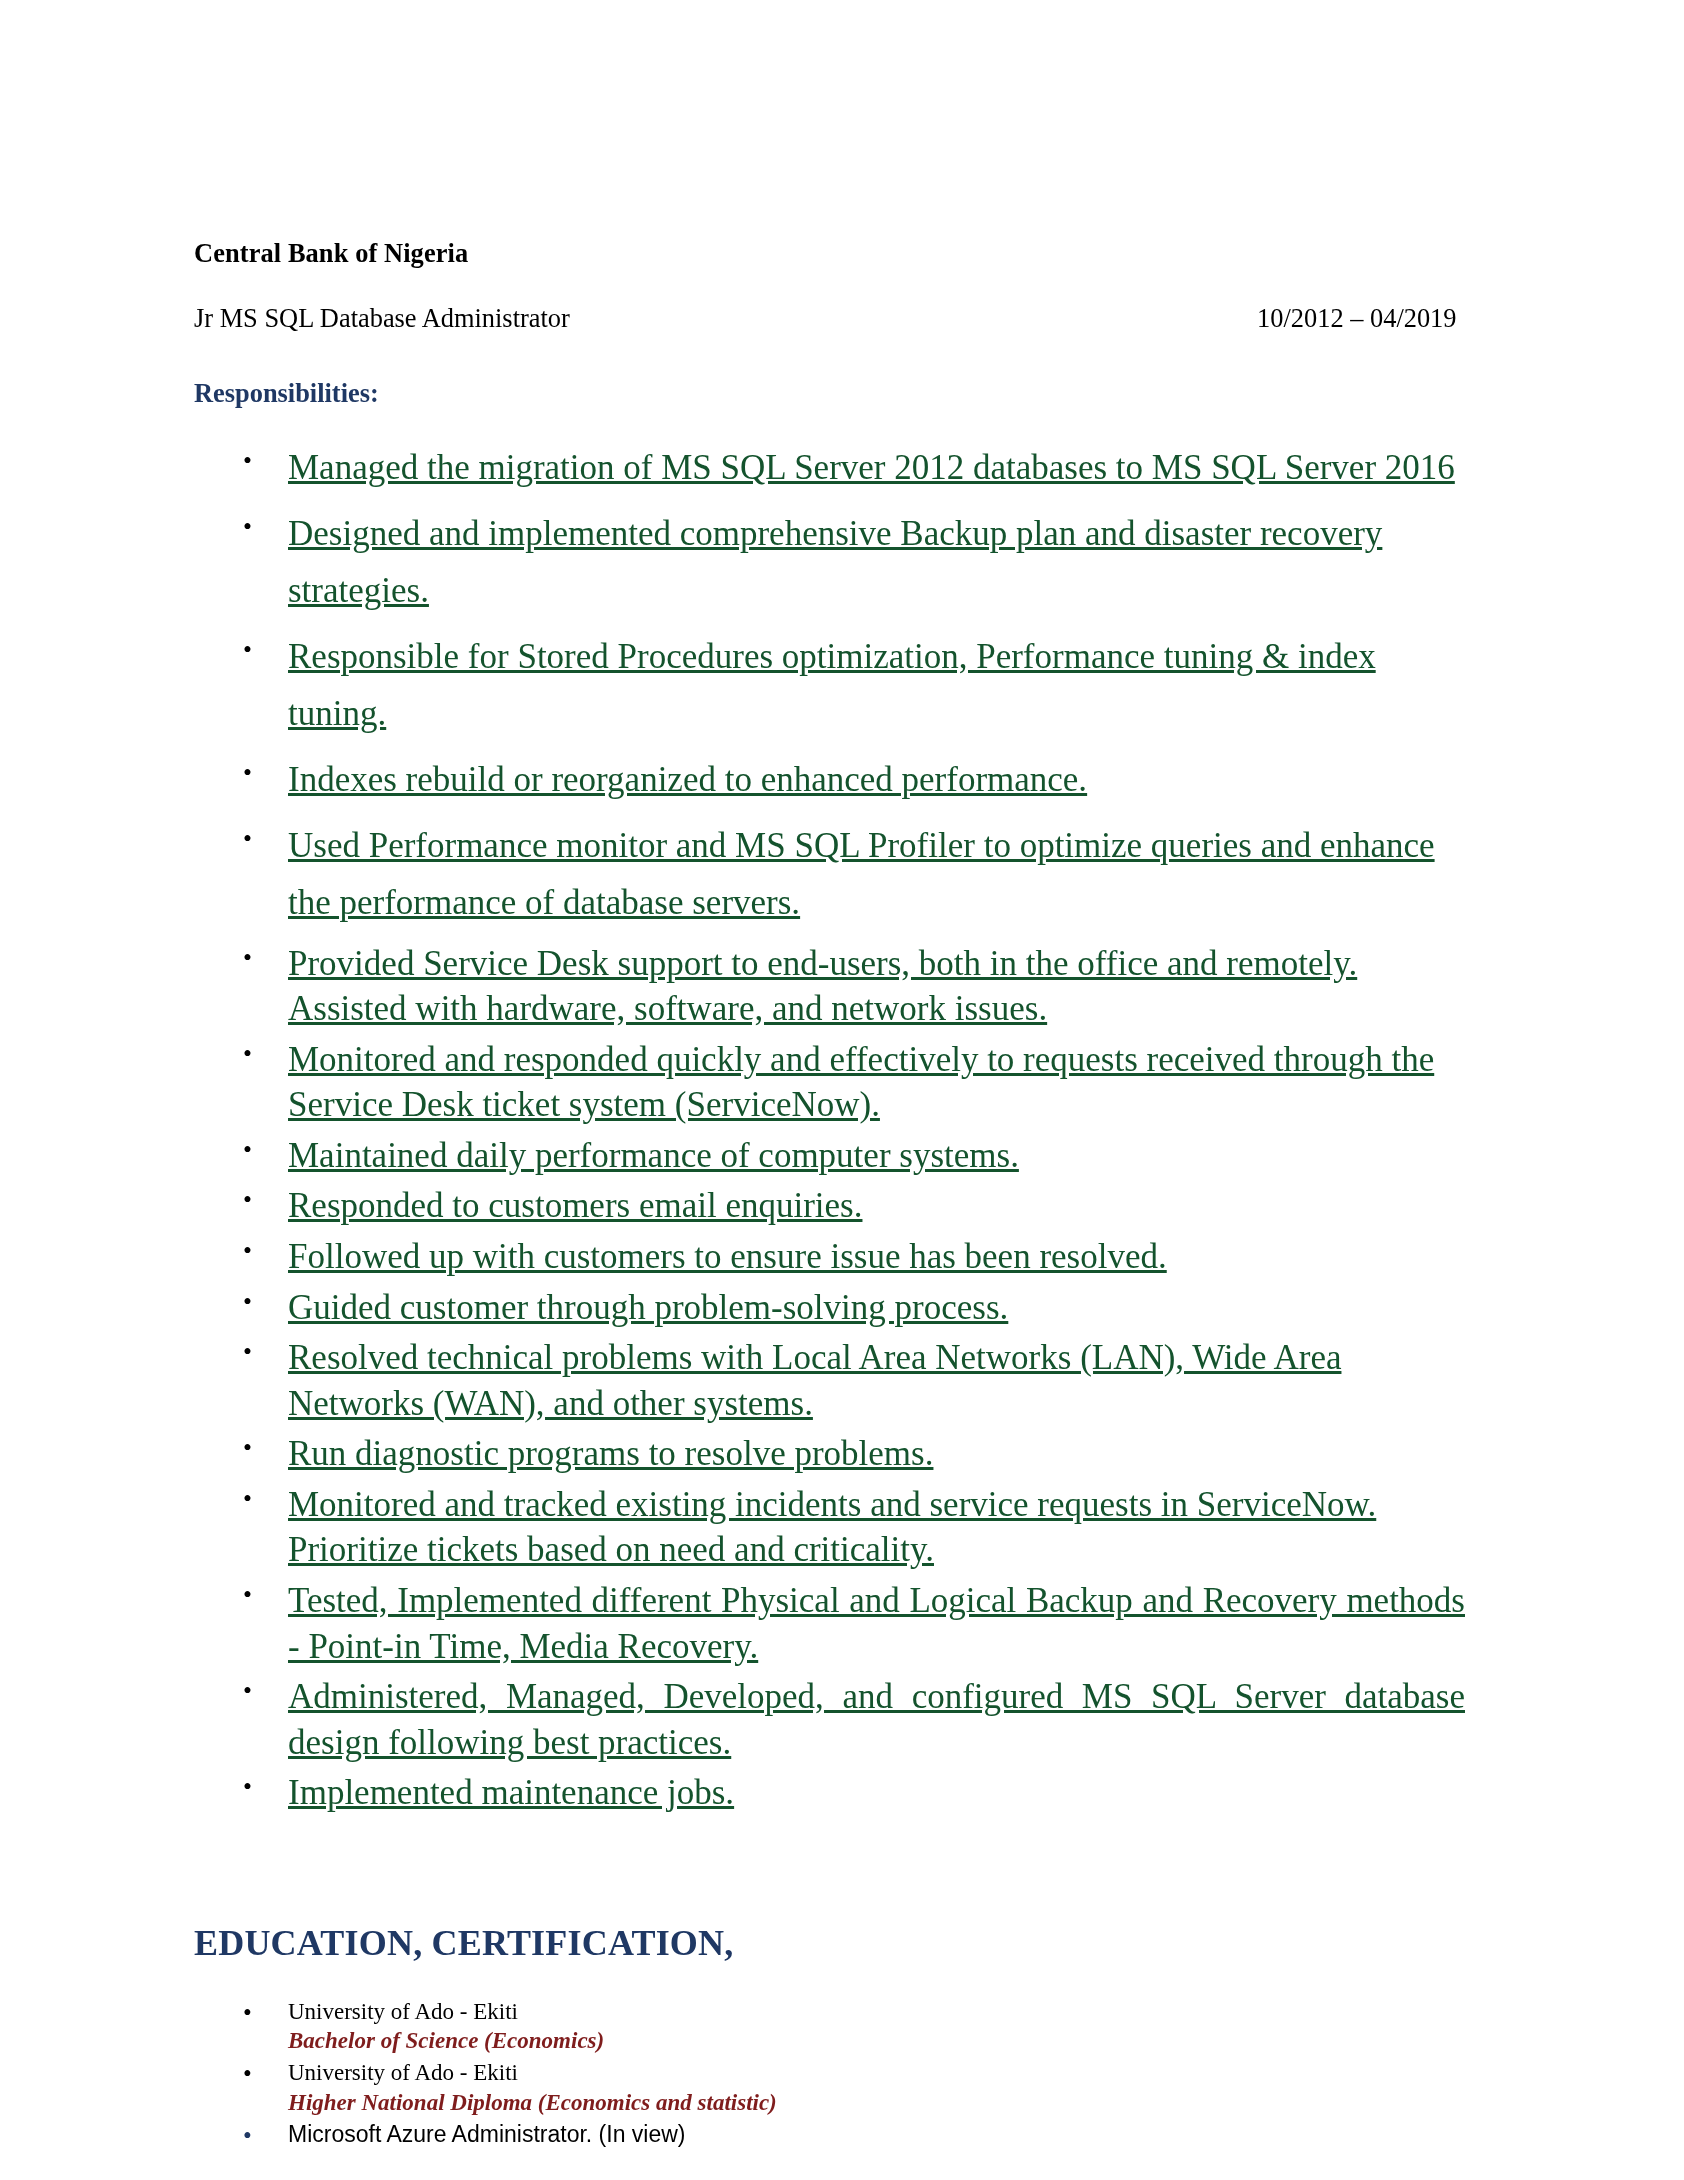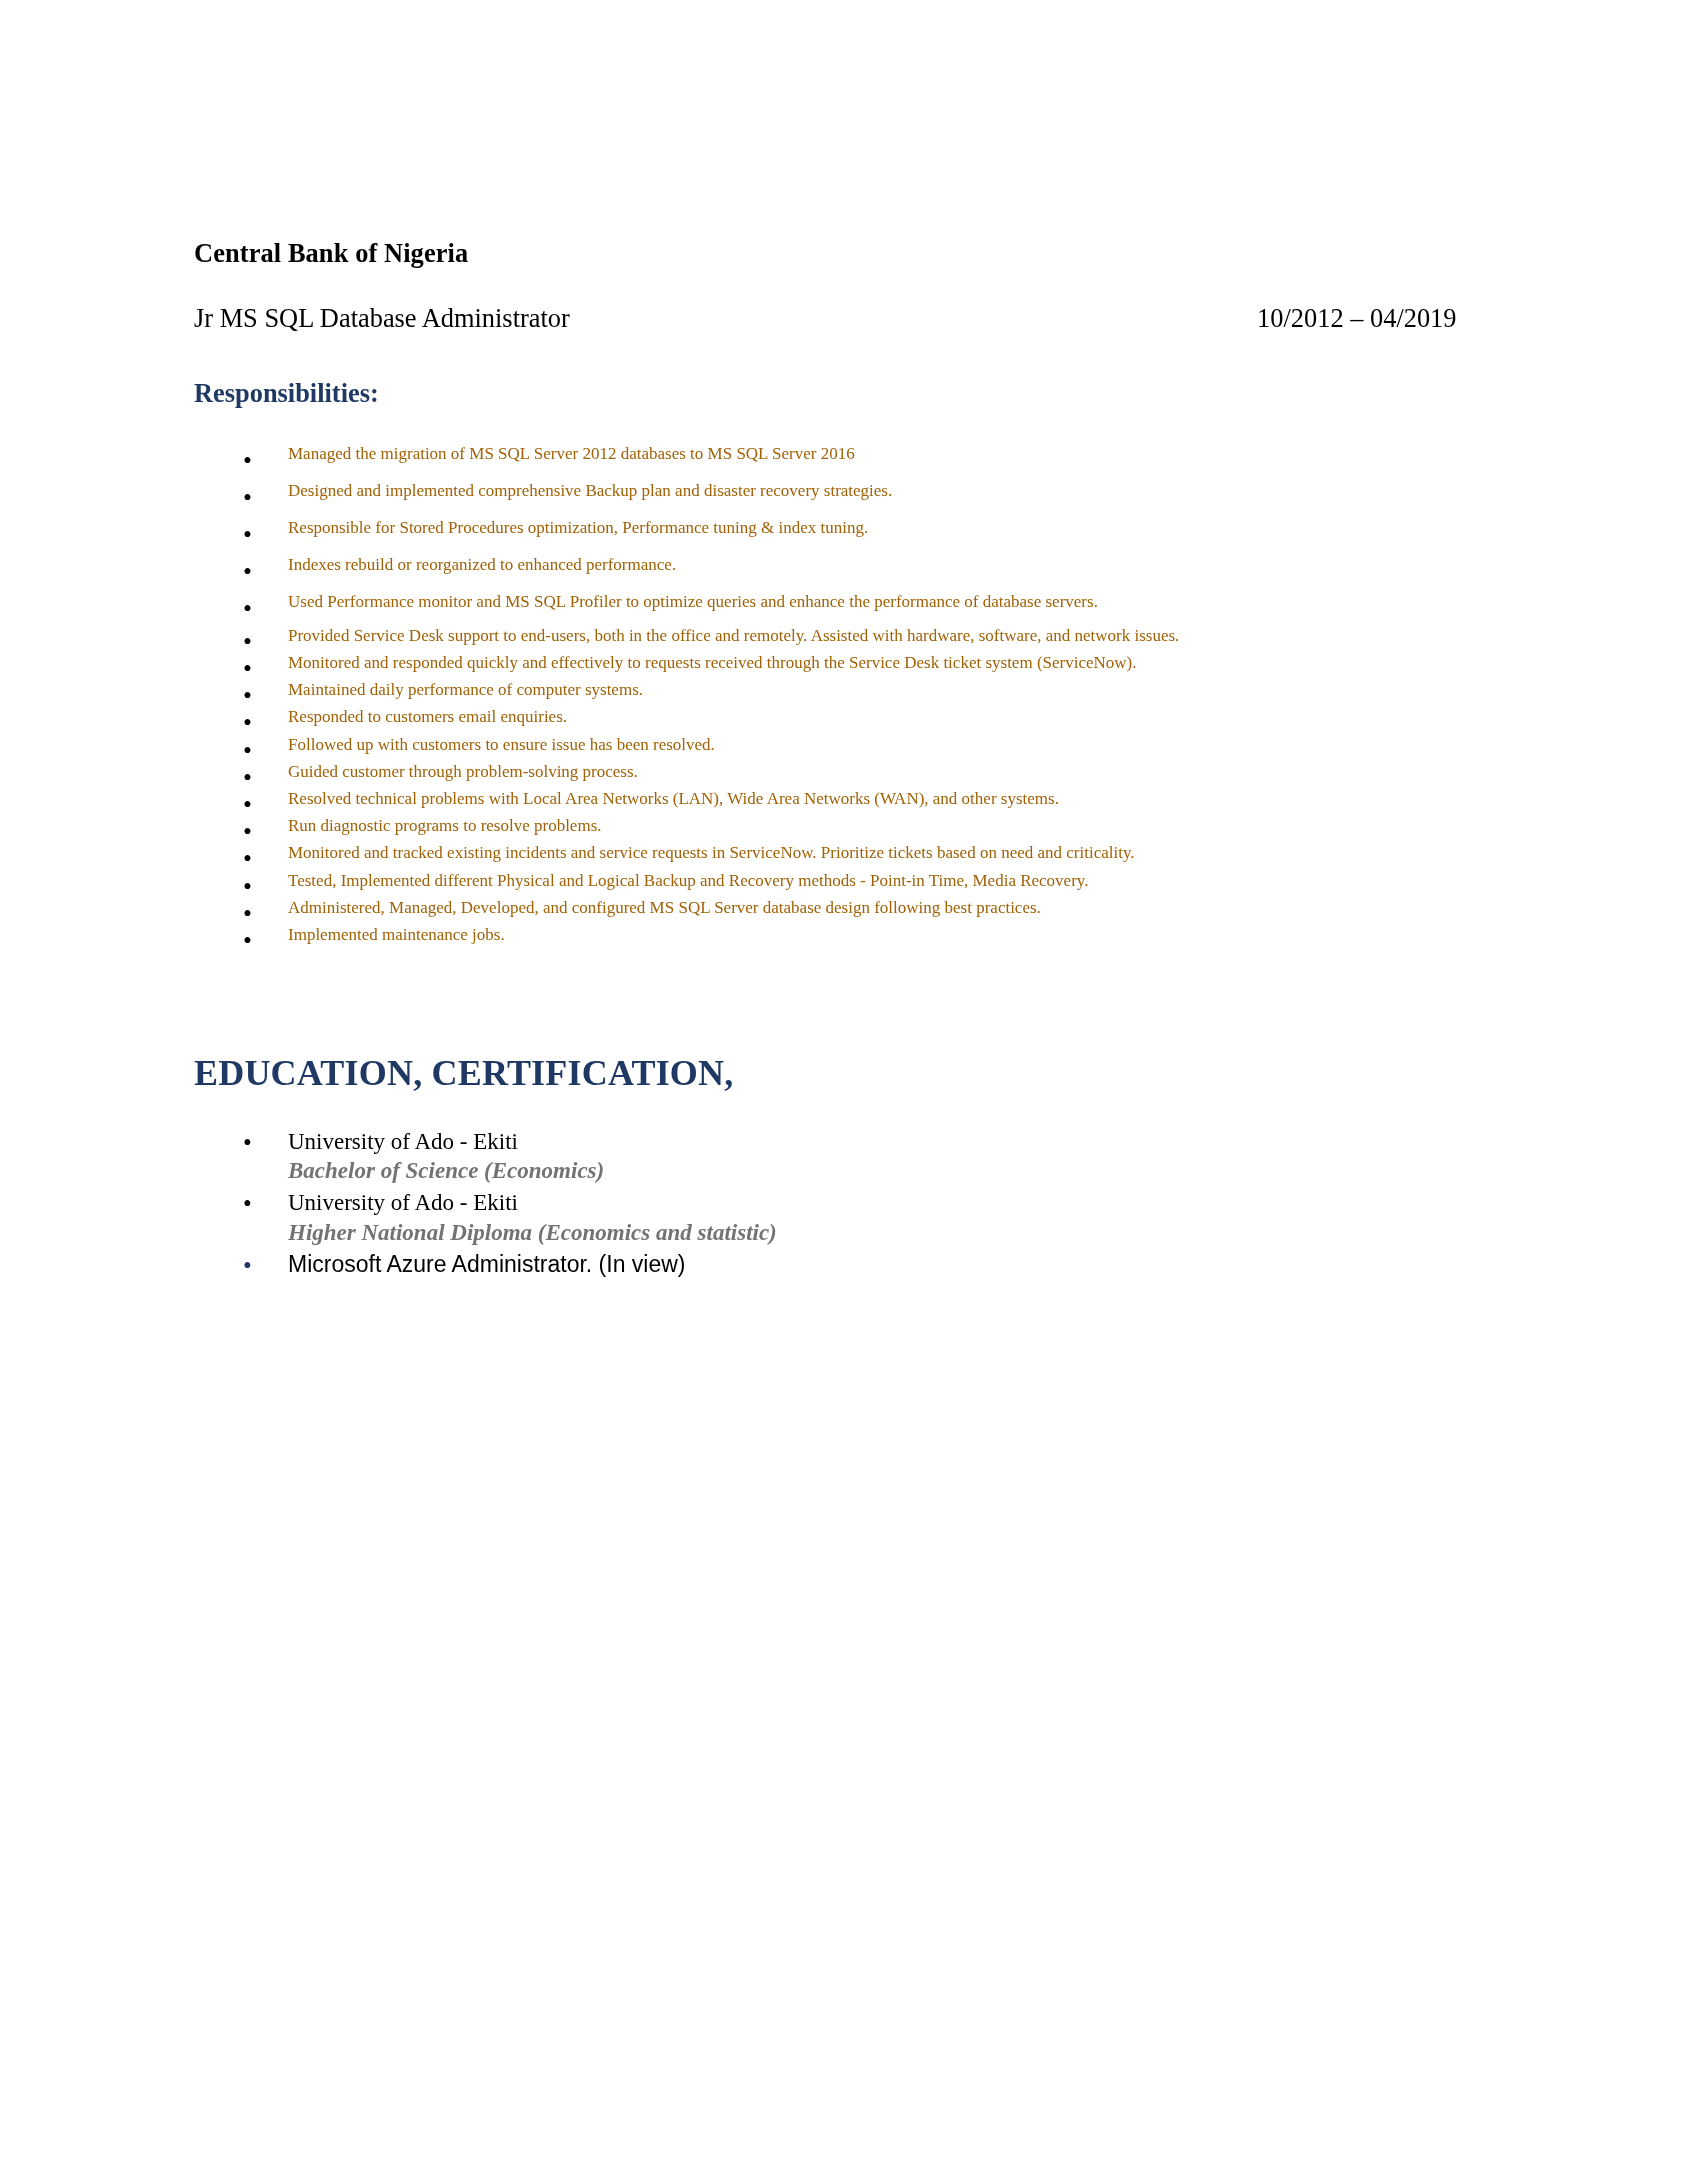--- a/index.html
+++ b/index.html
@@ -64,23 +64,24 @@
   }
 
   
   ul.resp {
     list-style: none;
     margin: 0;
     padding: 0;
   }
   ul.resp > li {
     position: relative;
-    font-size: 17px;
+    font-size: 35px;
     padding-left: 94px;
-    color: #a16207;
+    color: #14532d;
+    text-decoration: underline;
   }
   ul.resp > li::before {
     content: "\2022";
     position: absolute;
     left: 49px;
     top: 0;
     font-size: 25.6px;
     line-height: inherit;
     color: #000000;
   }
@@ -138,21 +139,21 @@
   }
   ul.edu > li.sans::before {
     color: #1F3864;
     font-family: "Liberation Serif", "DejaVu Serif", serif;
     font-size: 25px;
   }
   .degree {
     display: block;
     font-weight: bold;
     font-style: italic;
-    color: #737373;
+    color: #7f1d1d;
   }
   .school { display: block; }
 </style>
 </head>
 <body>
 
 <div class="page">
   <div class="content">
 
     <div class="employer">Central Bank of Nigeria</div>

